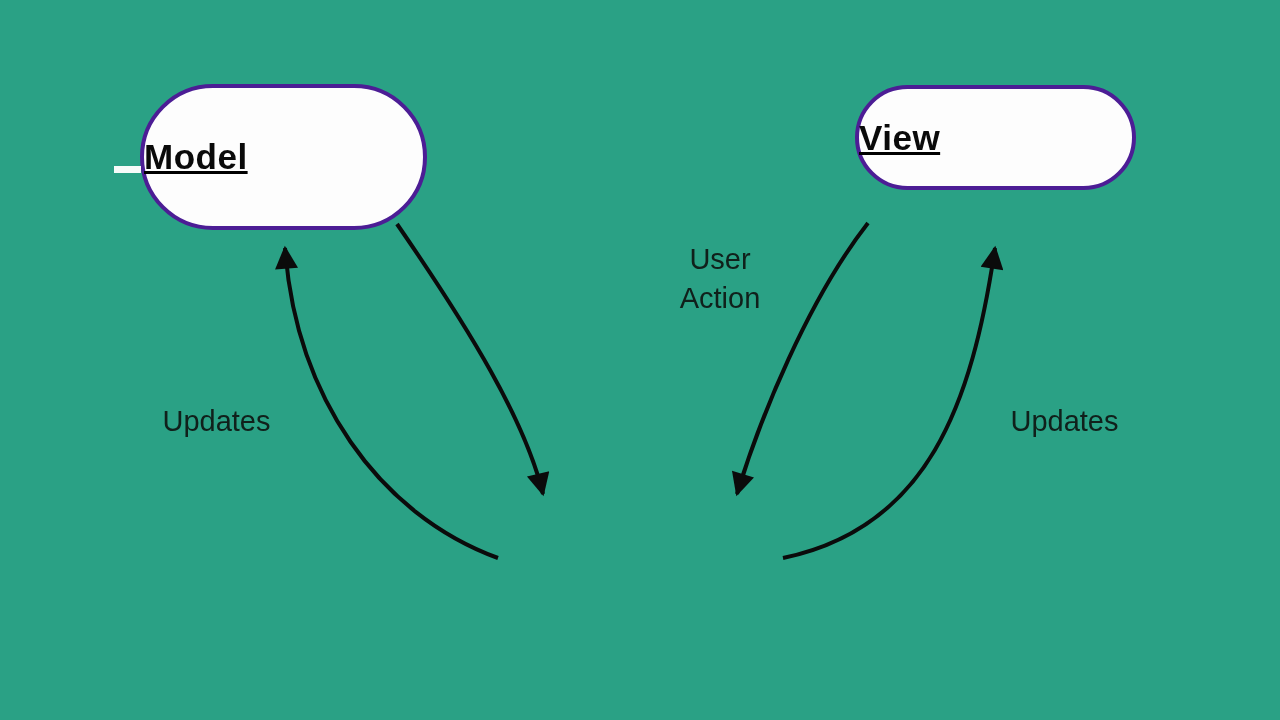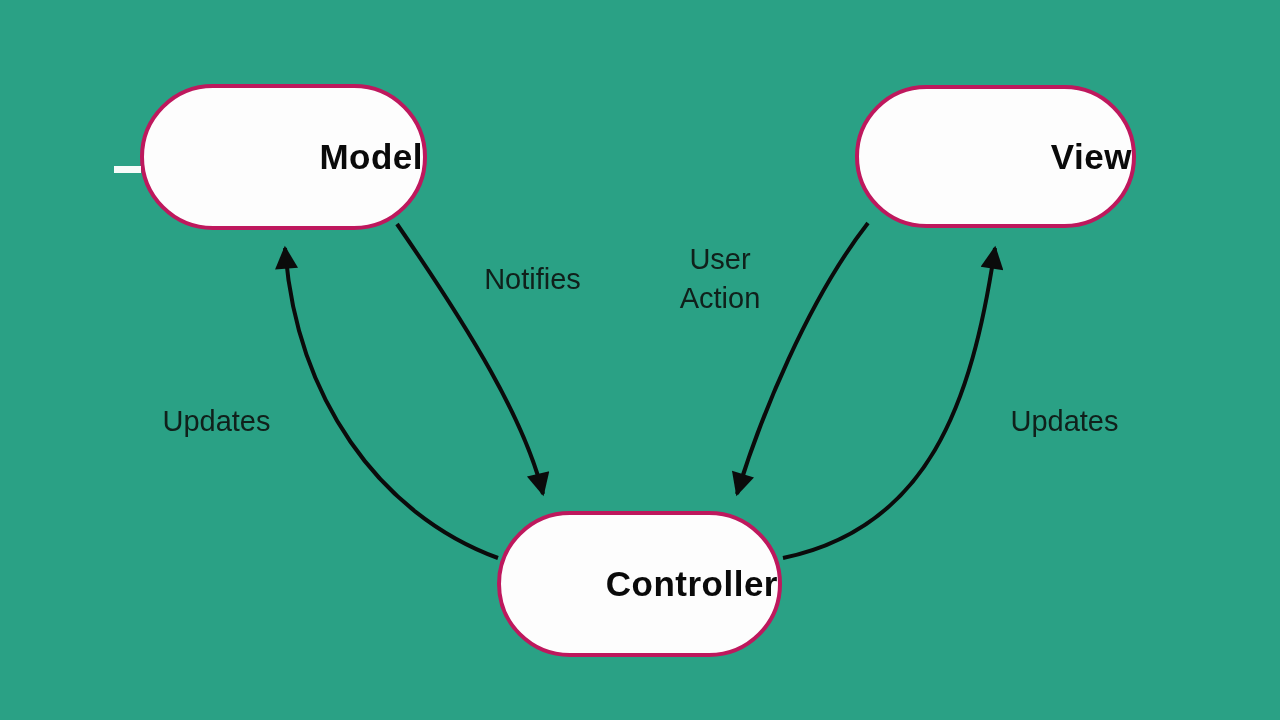--- a/index.html
+++ b/index.html
@@ -26,34 +26,35 @@
   }
   .edge {
     fill: none;
     stroke: #0b0b0b;
     stroke-width: 4;
   }
   .node {
     position: absolute;
     box-sizing: border-box;
     background: #fdfdfd;
-    border: 4px solid #be185d;
+    border: 4px solid #4c1d95;
     border-radius: 74px;
     display: flex;
     align-items: center;
-    justify-content: flex-end;
+    justify-content: flex-start;
+    text-decoration: underline;
   }
   .node span {
     font-size: 35px;
     font-weight: bold;
     color: #0a0a0a;
     letter-spacing: 0.5px;
   }
   .node-model      { left: 140px; top: 84px;  width: 287px; height: 146px; }
-  .node-view       { left: 855px; top: 85px;  width: 281px; height: 143px; }
+  .node-view       { left: 855px; top: 85px;  width: 281px; height: 105px; }
   .node-controller { left: 497px; top: 511px; width: 285px; height: 146px; }
   .edge-label {
     position: absolute;
     font-size: 29px;
     color: #10201b;
     text-align: center;
     white-space: pre-line;
     line-height: 39px;
   }
   .label-notifies      { left: 440px; top: 260px; width: 185px; }
@@ -87,25 +88,21 @@
   </svg>
 
   <div class="node node-model">
     <span>Model</span>
   </div>
 
   <div class="node node-view">
     <span>View</span>
   </div>
 
-  <div class="node node-controller">
-    <span>Controller</span>
-  </div>
 
-  <div class="edge-label label-notifies">Notifies</div>
 
   <div class="edge-label label-user-action">User
 Action</div>
 
   <div class="edge-label label-updates-left">Updates</div>
 
   <div class="edge-label label-updates-right">Updates</div>
 
   <div class="white-dash"></div>
 

